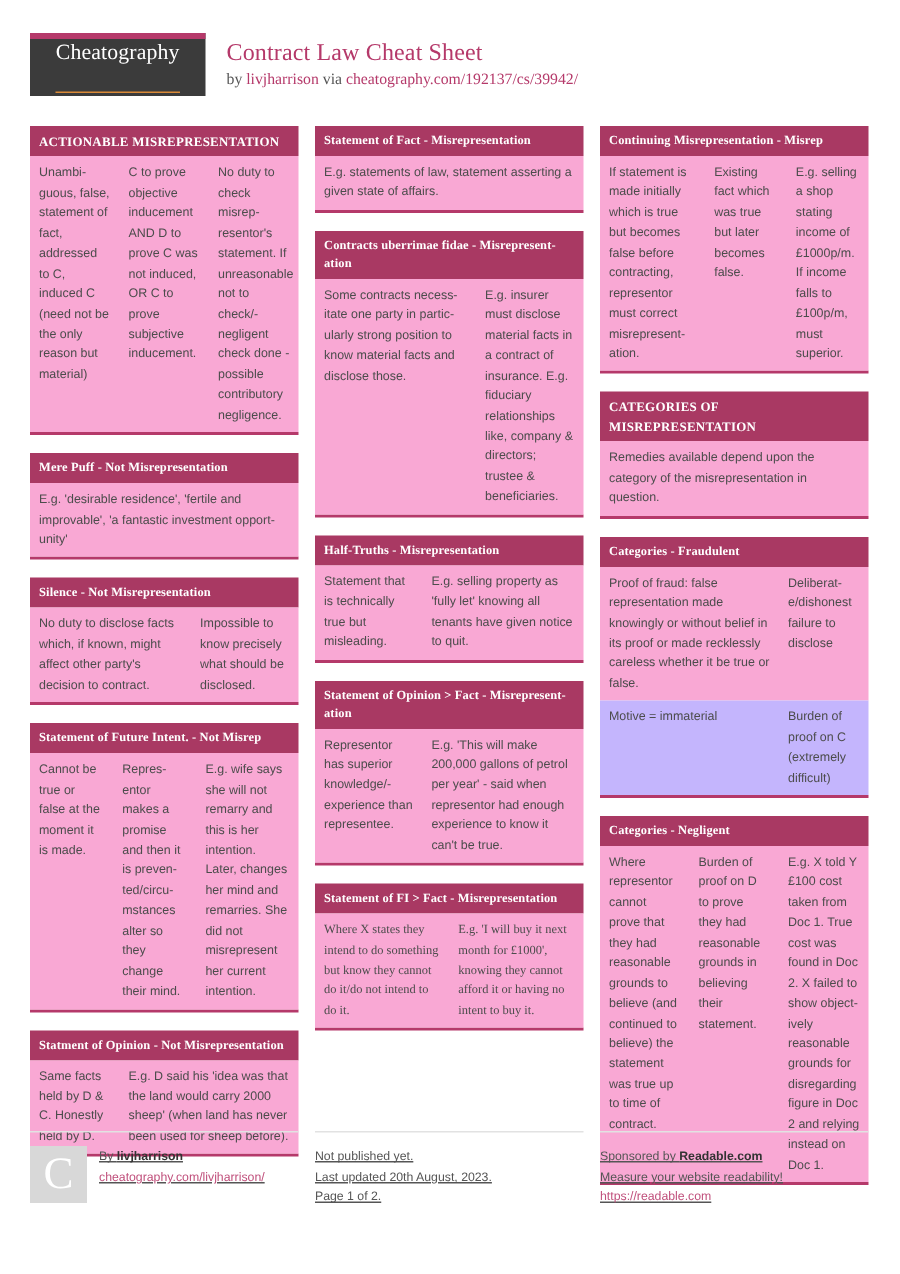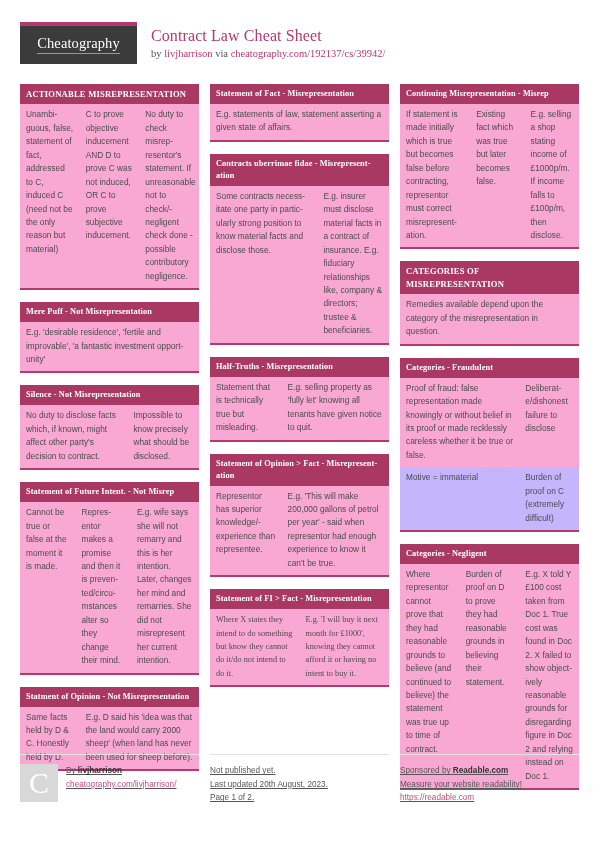--- a/index.html
+++ b/index.html
@@ -40,21 +40,21 @@
     align-items: center;
     justify-content: center;
     flex: 0 0 auto;
   }
   .logo-text {
     font-family: "Liberation Serif", serif;
     color: #ffffff;
     font-size: 14.5px;
     letter-spacing: .1px;
     border-bottom: 1.5px solid #d98a38;
-    padding-bottom: 1px;
+    padding-bottom: 17px;
     line-height: 1.1;
   }
   .header-titles {
     margin-left: 14px;
     padding-top: 4px;
   }
   .sheet-title {
     font-family: "Liberation Serif", serif;
     font-size: 16px;
     color: #b5396a;
@@ -254,21 +254,21 @@
             <div class="cell c-50">E.g. 'I will buy it next month for £1000', knowing they cannot afford it or having no intent to buy it.</div>
           </div>
         </div>
       </div>
     <div class="col">
         <div class="block">
           <div class="block-title">Continuing Misrepresentation - Misrep</div>
           <div class="row">
             <div class="cell c-40">If statement is made initially which is true but becomes false before contra­cting, representor must correct misrepresent­ation.</div>
             <div class="cell c-31">Existing fact which was true but later becomes false.</div>
-            <div class="cell c-31">E.g. selling a shop stating income of £1000p/m. If income falls to £100p/m, then disclose.</div>
+            <div class="cell c-31">E.g. selling a shop stating income of £1000p/m. If income falls to £100p/m, must superior.</div>
           </div>
         </div>
         <div class="block">
           <div class="block-title caps">CATEGORIES OF MISREPRESENTATION</div>
           <div class="row">
             <div class="cell c-1">Remedies available depend upon the category of the misrepresentation in question.</div>
           </div>
         </div>
         <div class="block">
           <div class="block-title">Categories - Fraudulent</div>

